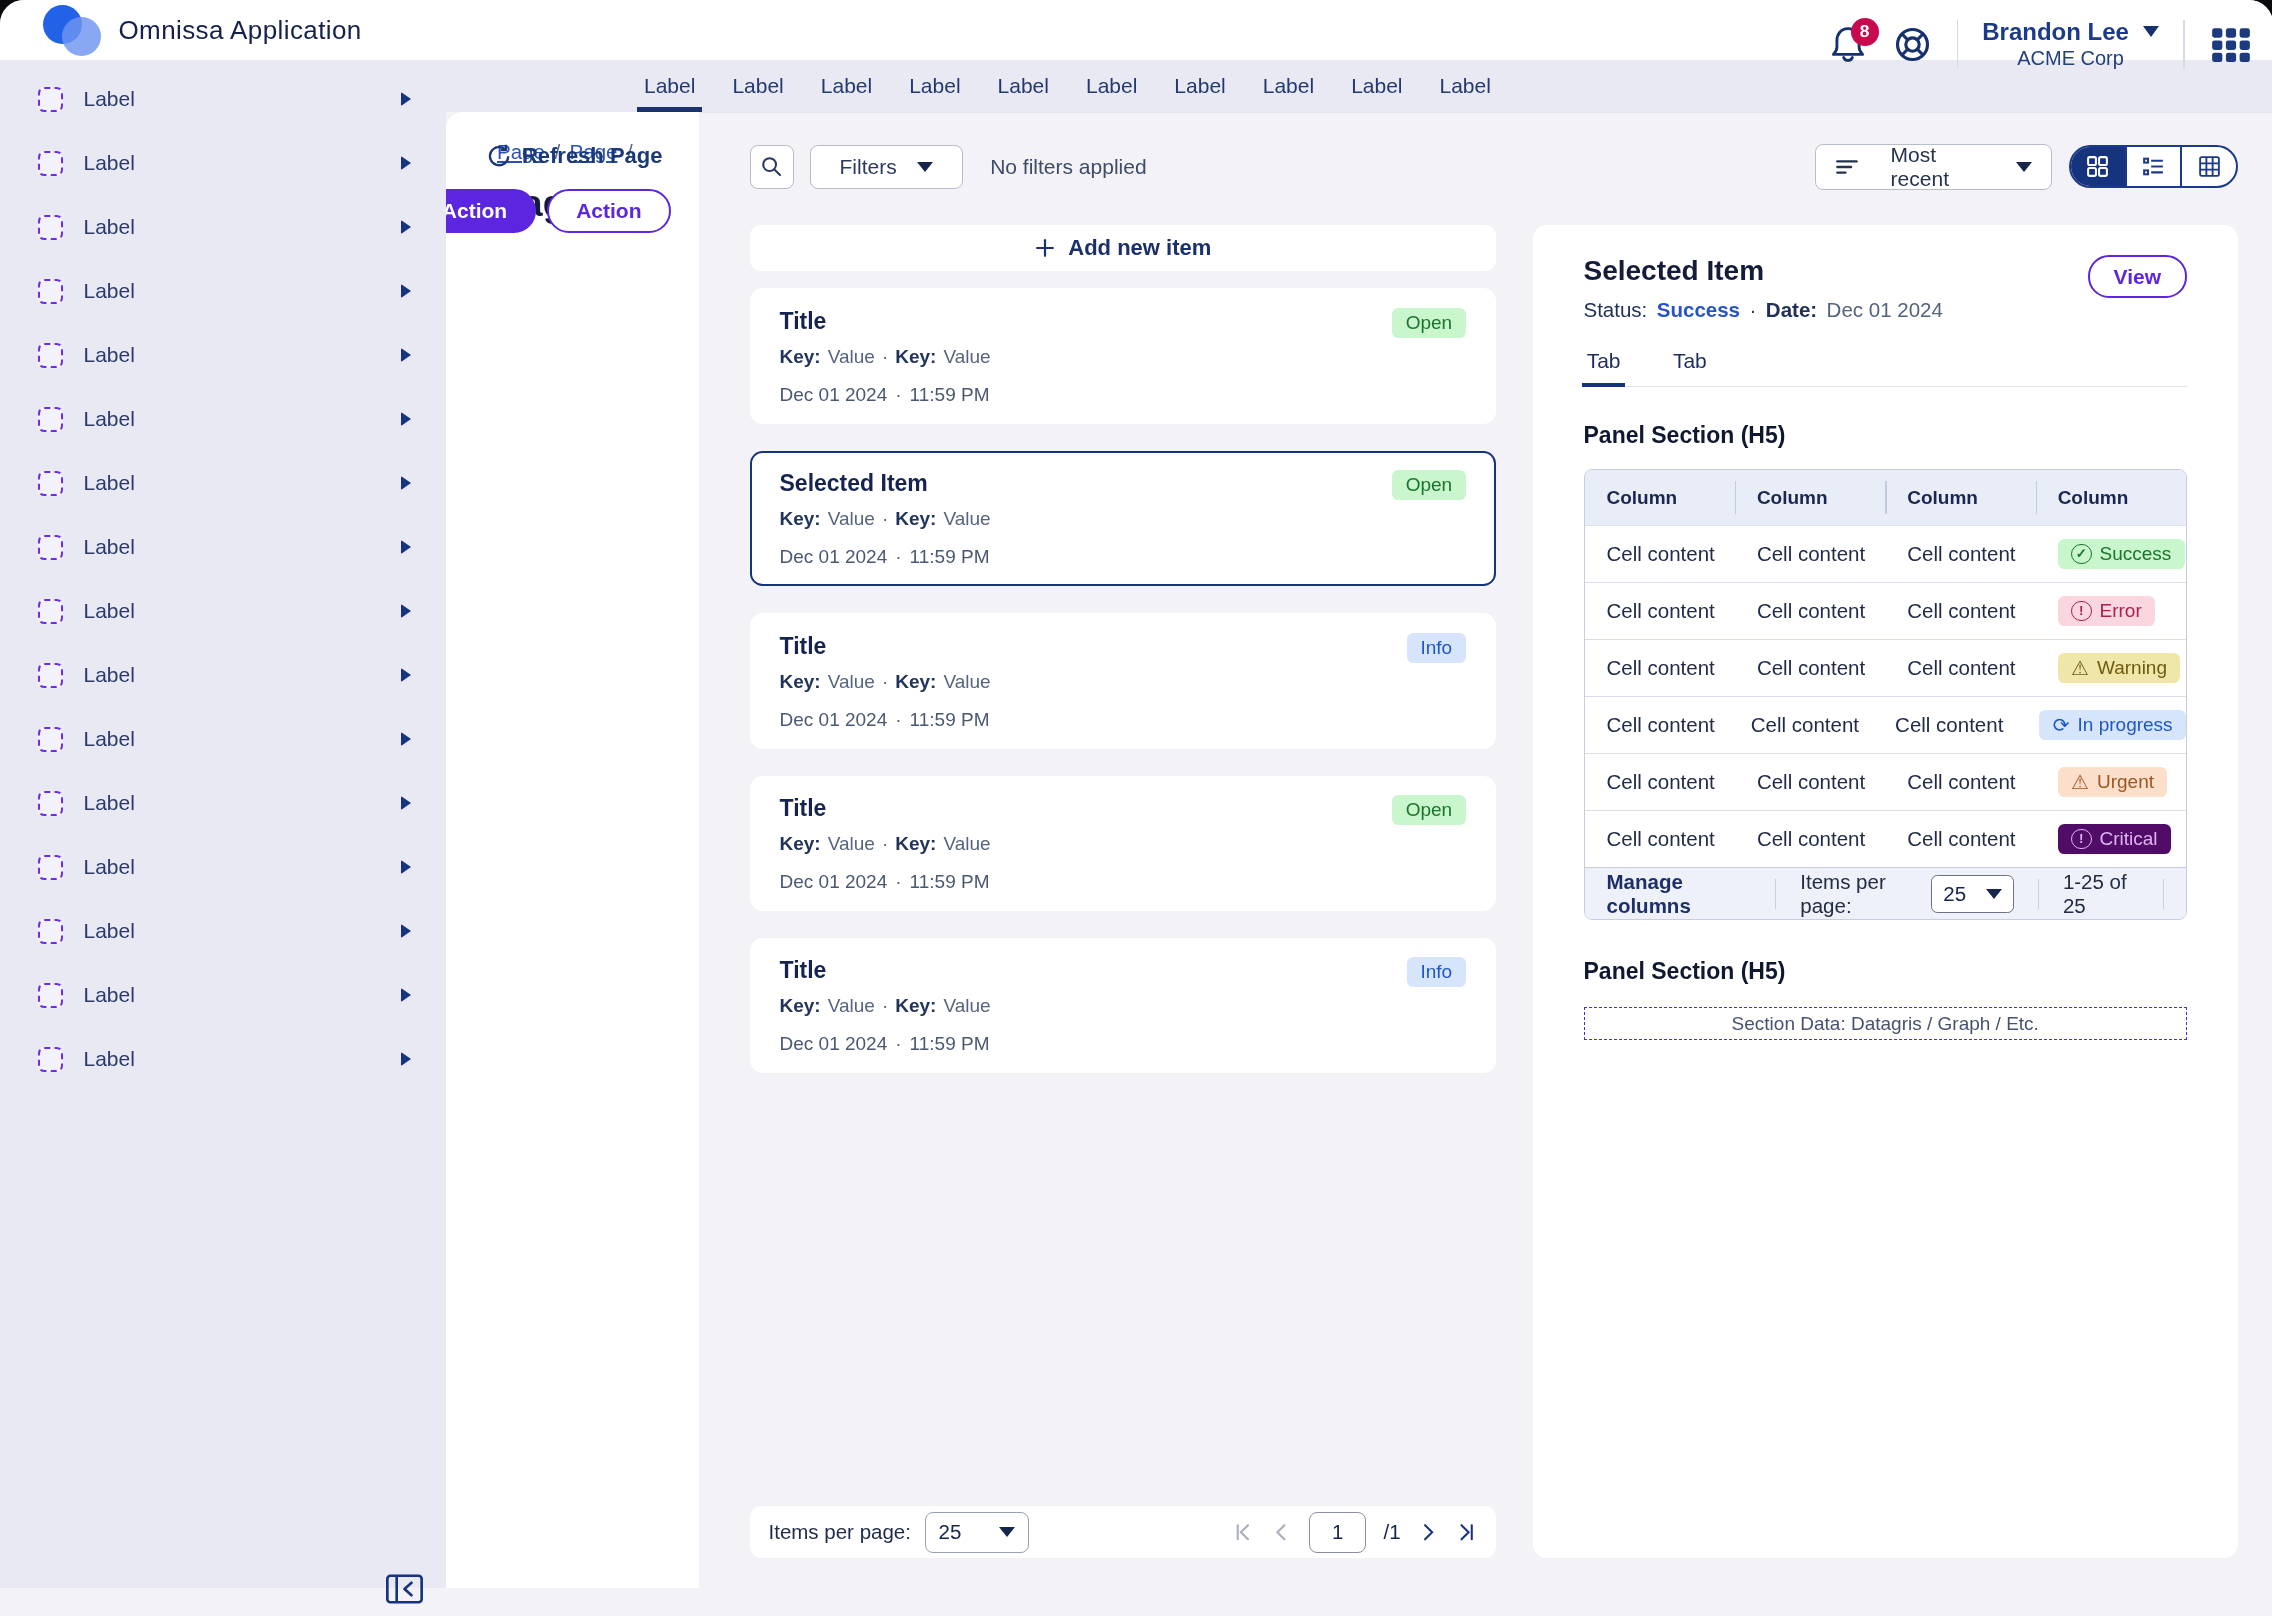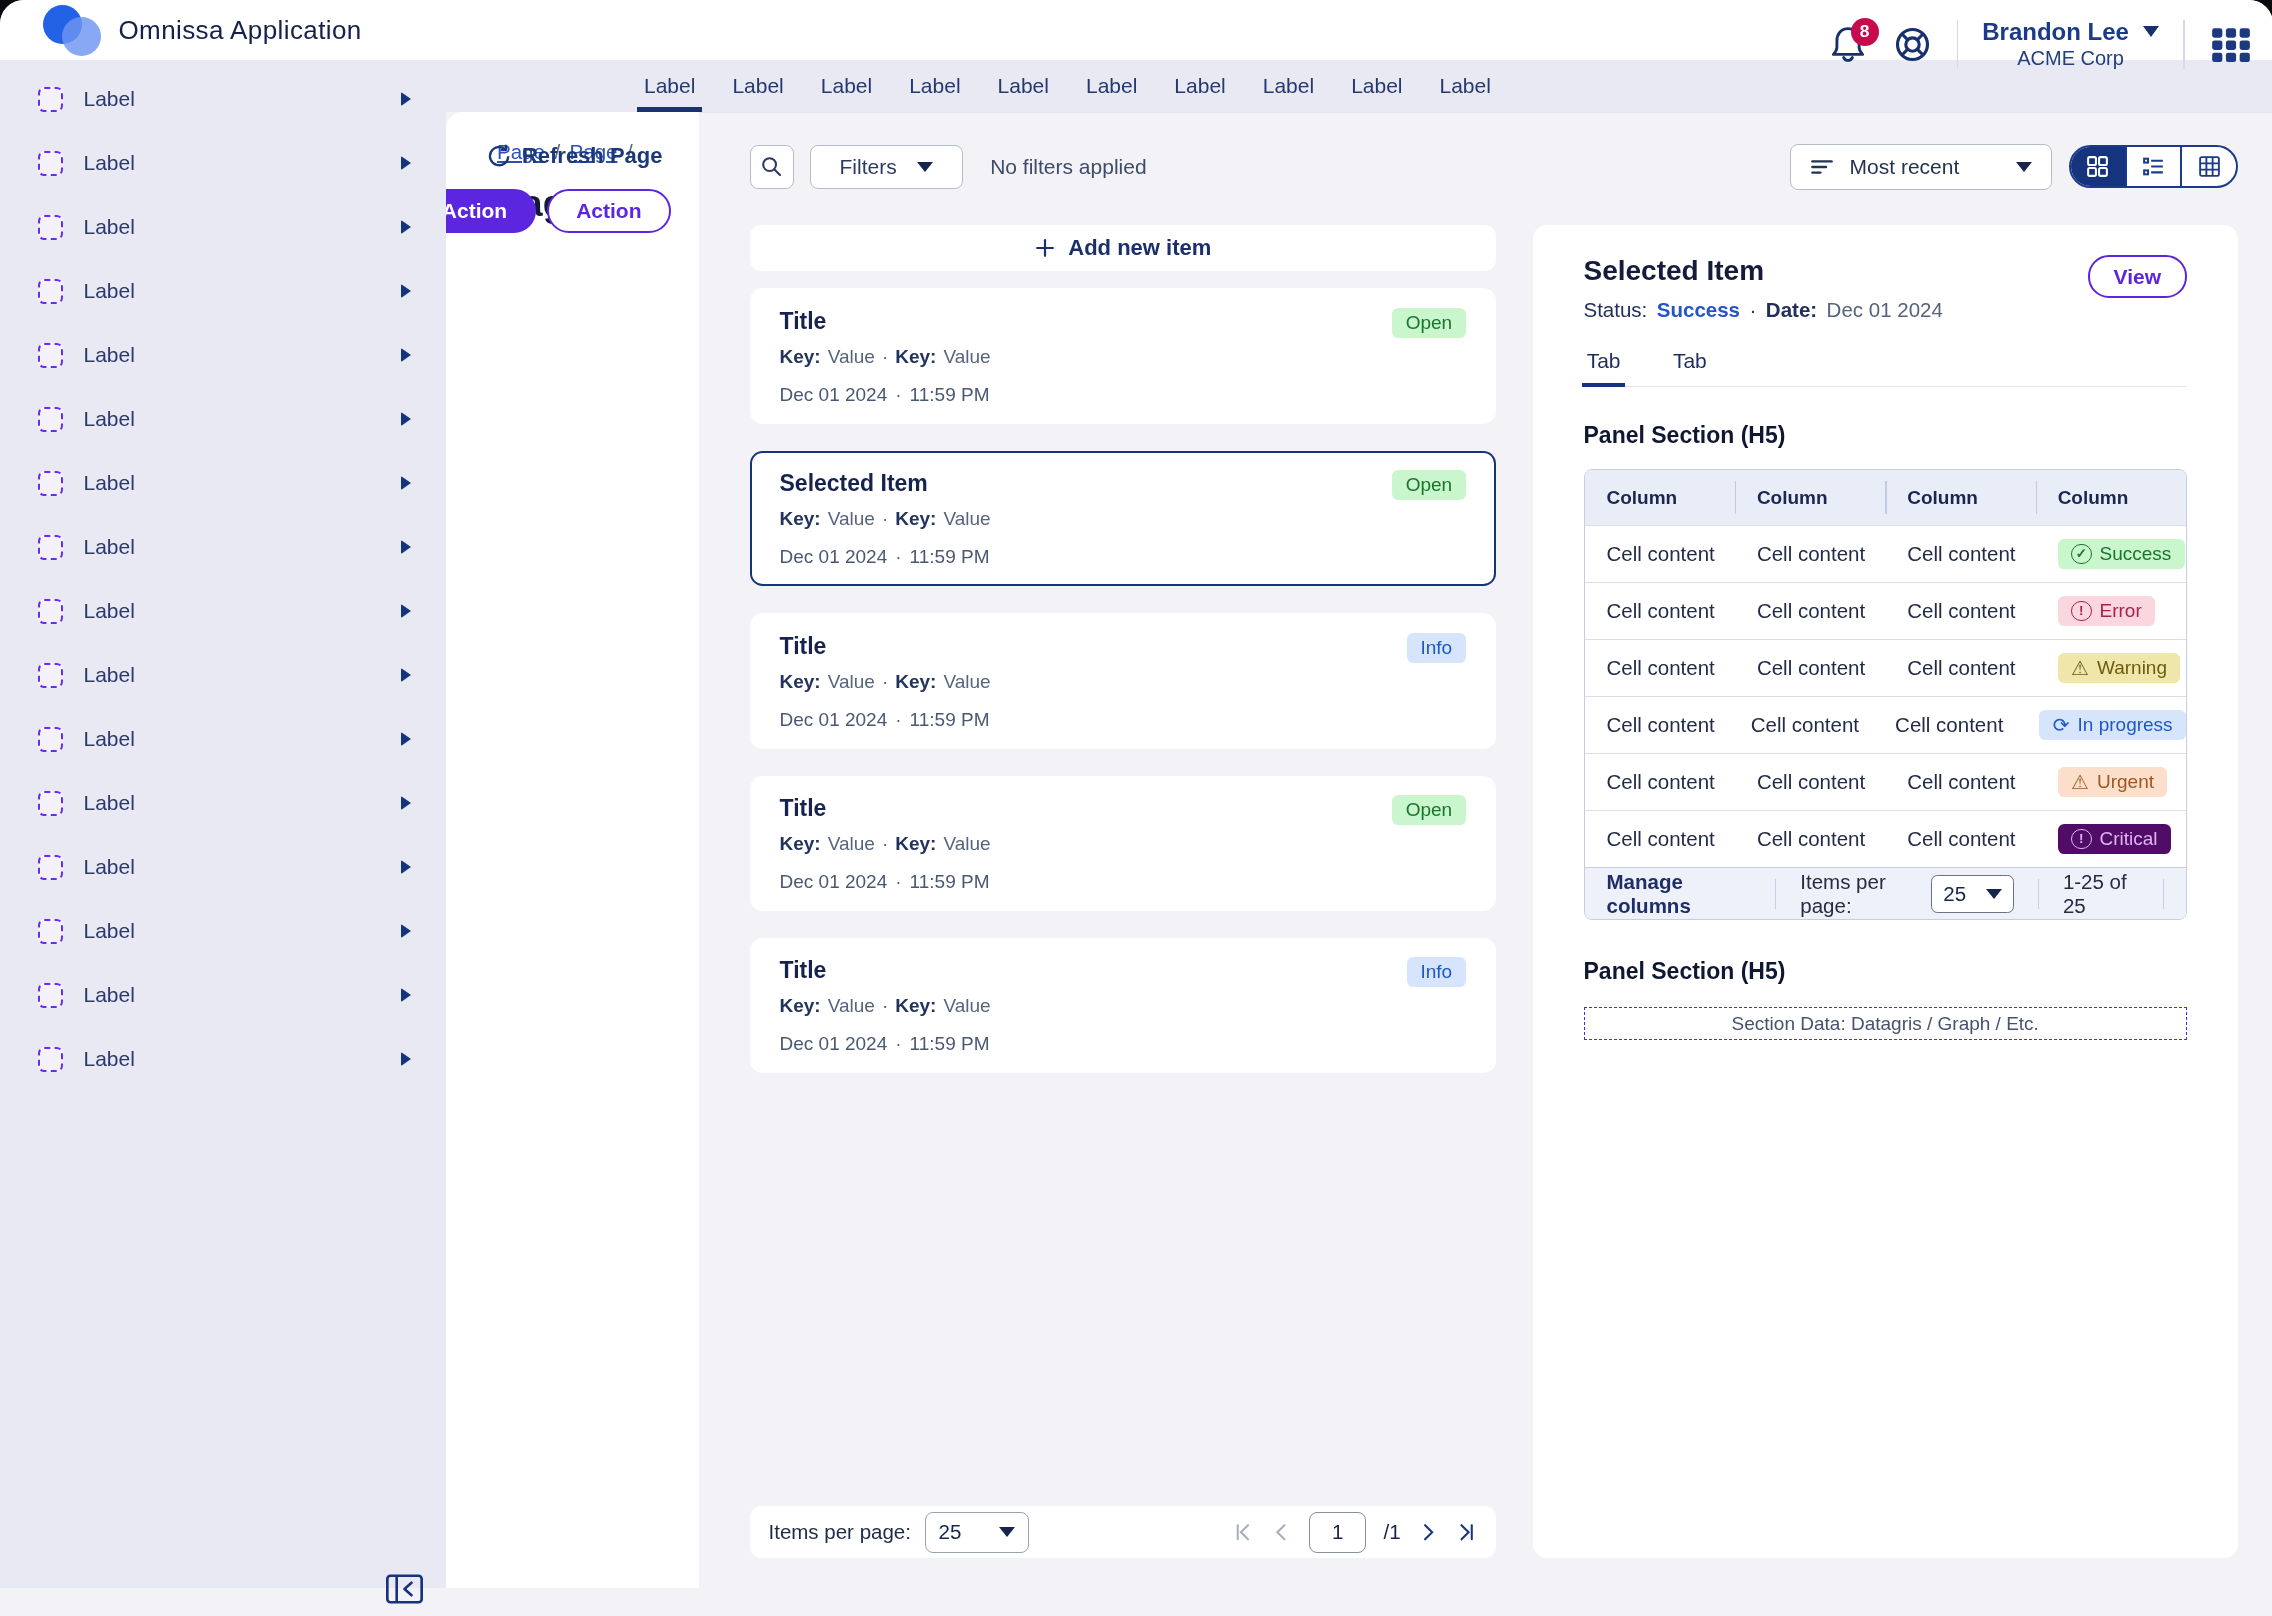--- a/index.html
+++ b/index.html
@@ -59,21 +59,21 @@
   .btn-primary{background:#5c25e0;color:#ffffff;border:2px solid #5c25e0;}
   .btn-secondary{background:#ffffff;color:#5c25e0;border:2px solid #5c25e0;}
   
   .workarea{flex:1;background:#f2f2f7;border-top:1.6px solid #e3e4ee;padding:30px 35px 30px 51px;display:flex;flex-direction:column;min-height:0;}
   .filtersbar{display:flex;align-items:center;height:47px;flex:0 0 auto;}
   .sq-btn{width:44px;height:44px;border:1.6px solid #b7bcc9;border-radius:8px;background:#fff;display:flex;align-items:center;justify-content:center;color:#2c3a61;cursor:pointer;}
   .filters-btn{margin-left:16px;height:44px;padding:0 29px;border:1.6px solid #b7bcc9;border-radius:8px;background:#fff;display:flex;align-items:center;gap:20.5px;font-size:21px;color:#2c3a61;cursor:pointer;}
   .sel-caret{width:0;height:0;border-left:8px solid transparent;border-right:8px solid transparent;border-top:10.3px solid #17244c;}
   .filters-status{margin-left:27px;font-size:21px;color:#3e4c68;}
   .filters-right{margin-left:auto;display:flex;align-items:center;gap:17.4px;}
-  .sort-select{height:46px;width:262px;padding:0 19px;border:1.6px solid #b7bcc9;border-radius:8px;background:#fff;display:flex;align-items:center;gap:16px;font-size:21px;color:#25334f;cursor:pointer;}
+  .sort-select{height:46px;width:237px;padding:0 19px;border:1.6px solid #b7bcc9;border-radius:8px;background:#fff;display:flex;align-items:center;gap:32px;font-size:21px;color:#25334f;cursor:pointer;}
   .sort-select .lbl{flex:1;}
   .seg{display:flex;width:169px;height:43px;border:2.4px solid #1c3a8c;border-radius:22px;overflow:hidden;background:#fff;color:#1c3a8c;}
   .seg .segbtn{flex:1;display:flex;align-items:center;justify-content:center;cursor:pointer;border-right:2px solid #1c3a8c;}
   .seg .segbtn:last-child{border-right:none;}
   .seg .segbtn.active{background:#16337d;color:#ffffff;}
   
   .columns{display:flex;gap:37px;margin-top:35px;flex:1;min-height:0;}
   .listcol{width:746px;flex:0 0 auto;display:flex;flex-direction:column;min-height:0;}
   .add-card{height:46px;background:#fff;border-radius:11px;display:flex;align-items:center;justify-content:center;gap:12.6px;font-size:22px;font-weight:700;color:#1b2f6b;cursor:pointer;flex:0 0 auto;}
   .cards{display:flex;flex-direction:column;gap:27px;margin-top:17.4px;}

